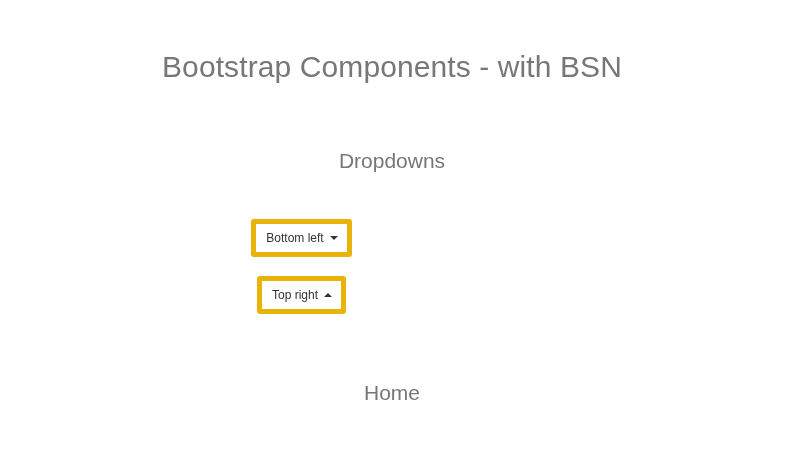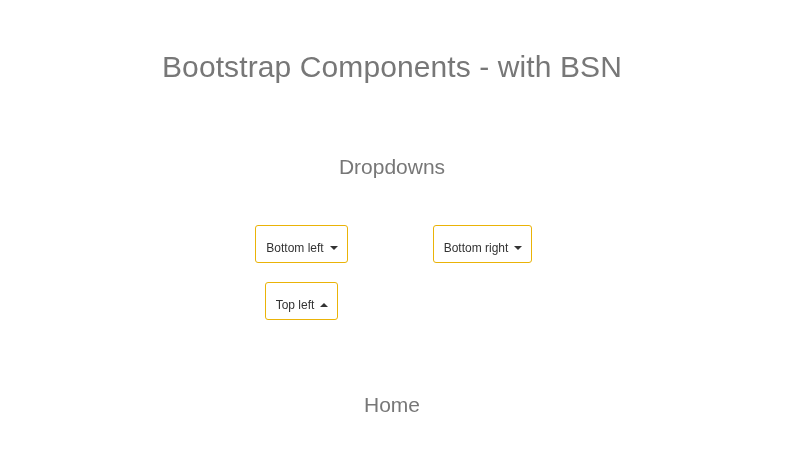--- a/index.html
+++ b/index.html
@@ -36,21 +36,21 @@
     letter-spacing: 0.1px;
     white-space: nowrap;
   }
 
   
   .section-heading {
     text-align: center;
     font-size: 21px;
     font-weight: normal;
     color: #777777;
-    margin: 14px;
+    margin: 8px;
   }
   .heading-dropdowns { padding-top: 49px; }
   .heading-tabs { padding-top: 56px; }
 
   
   .dropdown-row {
     display: flex;
     justify-content: space-between;
     width: 362px;
     margin: 0 auto;
@@ -62,23 +62,23 @@
     width: 181px;
     display: flex;
     justify-content: center;
   }
 
   .btn {
     display: inline-flex;
     align-items: center;
     gap: 5px;
     background: #ffffff;
-    border: 1px solid #eab308;
+    border: 5px solid #eab308;
     border-radius: 3px;
-    padding: 13px 9px 5px 10px;
+    padding: 5px 9px 5px 10px;
     font-family: "Liberation Sans", sans-serif;
     font-size: 12px;
     line-height: 1.5;
     color: #333333;
     cursor: pointer;
     white-space: nowrap;
     user-select: none;
   }
 
   .caret-down {
@@ -147,32 +147,26 @@
 
   <h2 class="section-heading heading-dropdowns">Dropdowns</h2>
 
   <div class="dropdown-row row-bottom">
     <div class="dropdown-cell">
       <button class="btn">
         <span>Bottom left</span>
         <span class="caret-down"></span>
       </button>
     </div>
-    <div class="dropdown-cell">
-      <button class="btn">
-        <span>Bottom right</span>
-        <span class="caret-down"></span>
-      </button>
-    </div>
   </div>
 
   <div class="dropdown-row row-top">
     <div class="dropdown-cell">
       <button class="btn">
-        <span>Top left</span>
+        <span>Top right</span>
         <span class="caret-up"></span>
       </button>
     </div>
   </div>
 
   <h2 class="section-heading heading-tabs">Home</h2>
 
   <div class="tabs-block">
     <ul class="nav-tabs">
       <li class="active">

